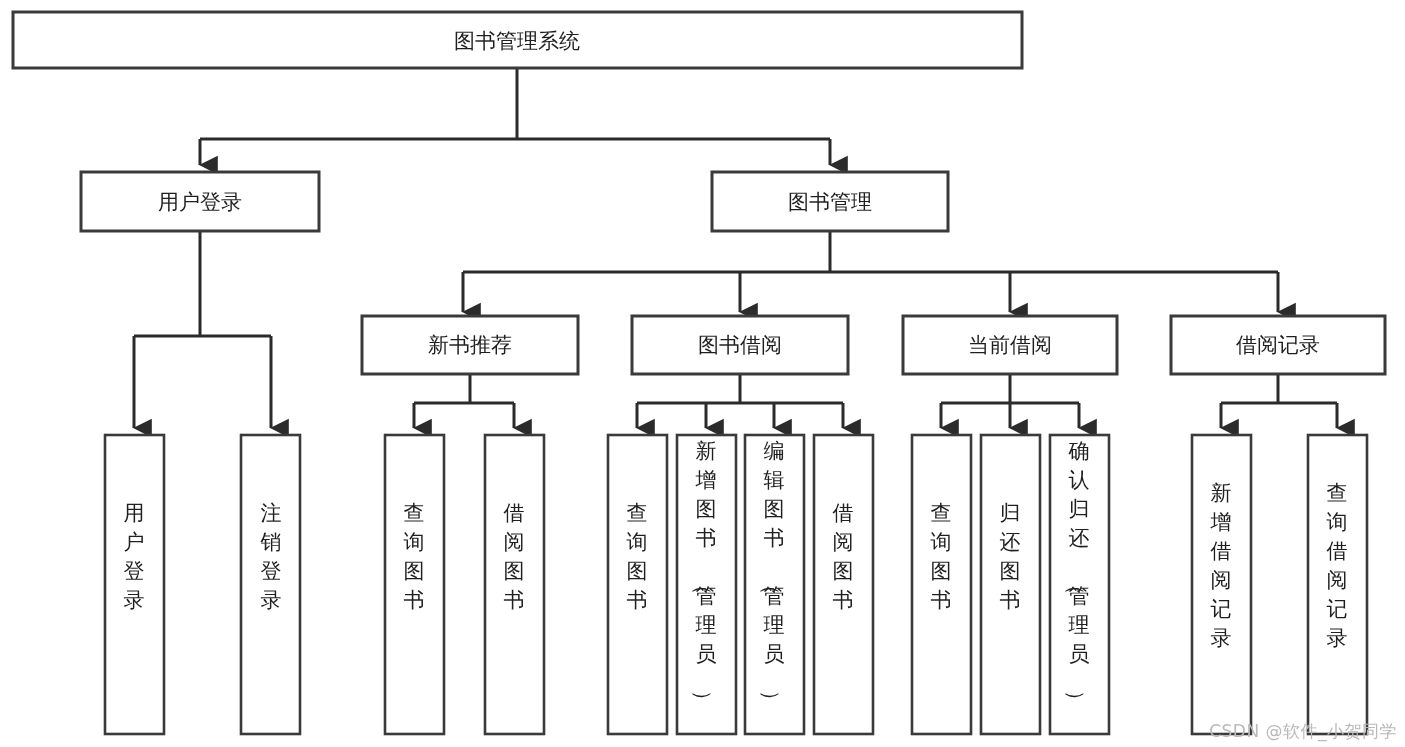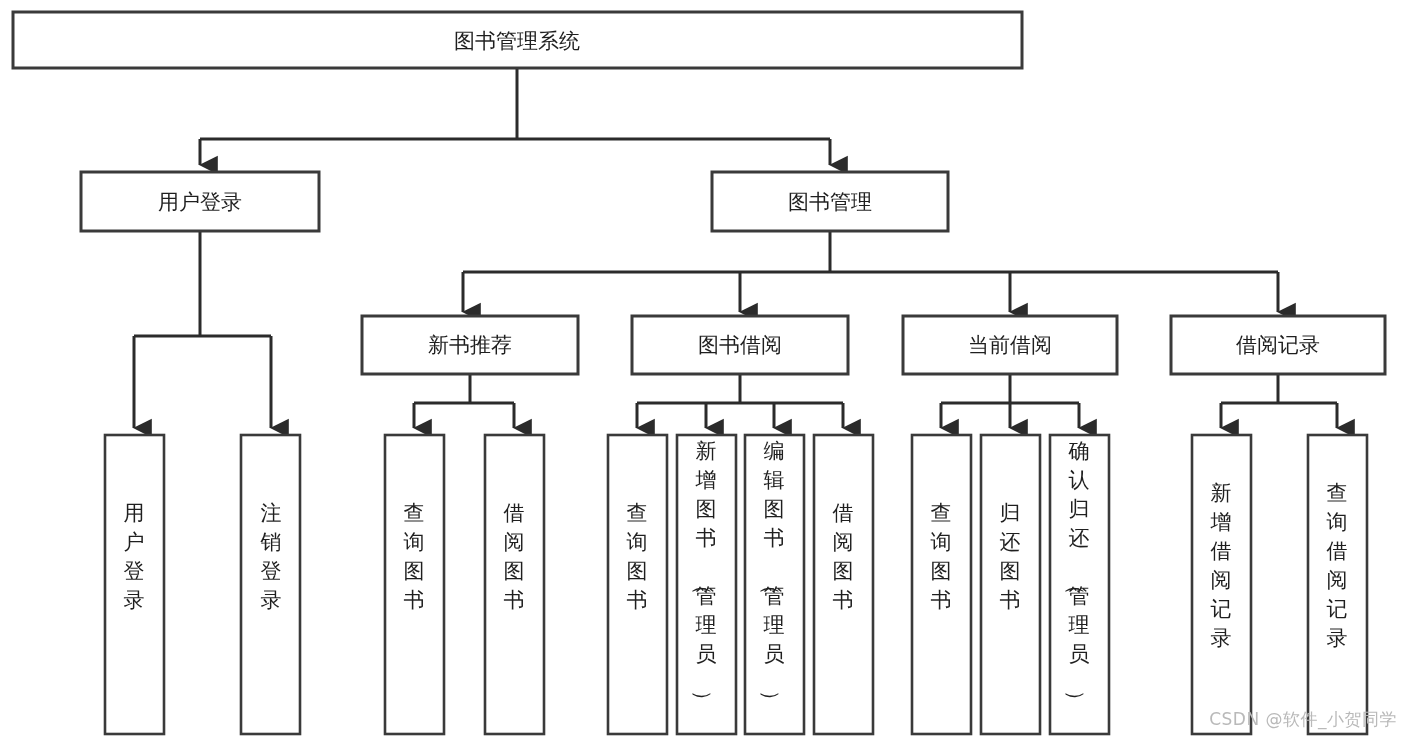--- a/index.html
+++ b/index.html
@@ -53,21 +53,21 @@
   }
   text.node-label-v {
     fill: #1f1f1f;
     font-family: "DejaVu Sans", "Liberation Sans", sans-serif;
     font-size: 21px;
     text-anchor: middle;
   }
   .watermark {
     position: absolute;
     right: 8px;
-    bottom: 16px;
+    bottom: 4px;
     font-family: "DejaVu Sans", "Liberation Sans", sans-serif;
     font-size: 17px;
     color: #b9b9b9;
     white-space: nowrap;
     letter-spacing: 0.5px;
   }
 </style>
 </head>
 <body>
 

